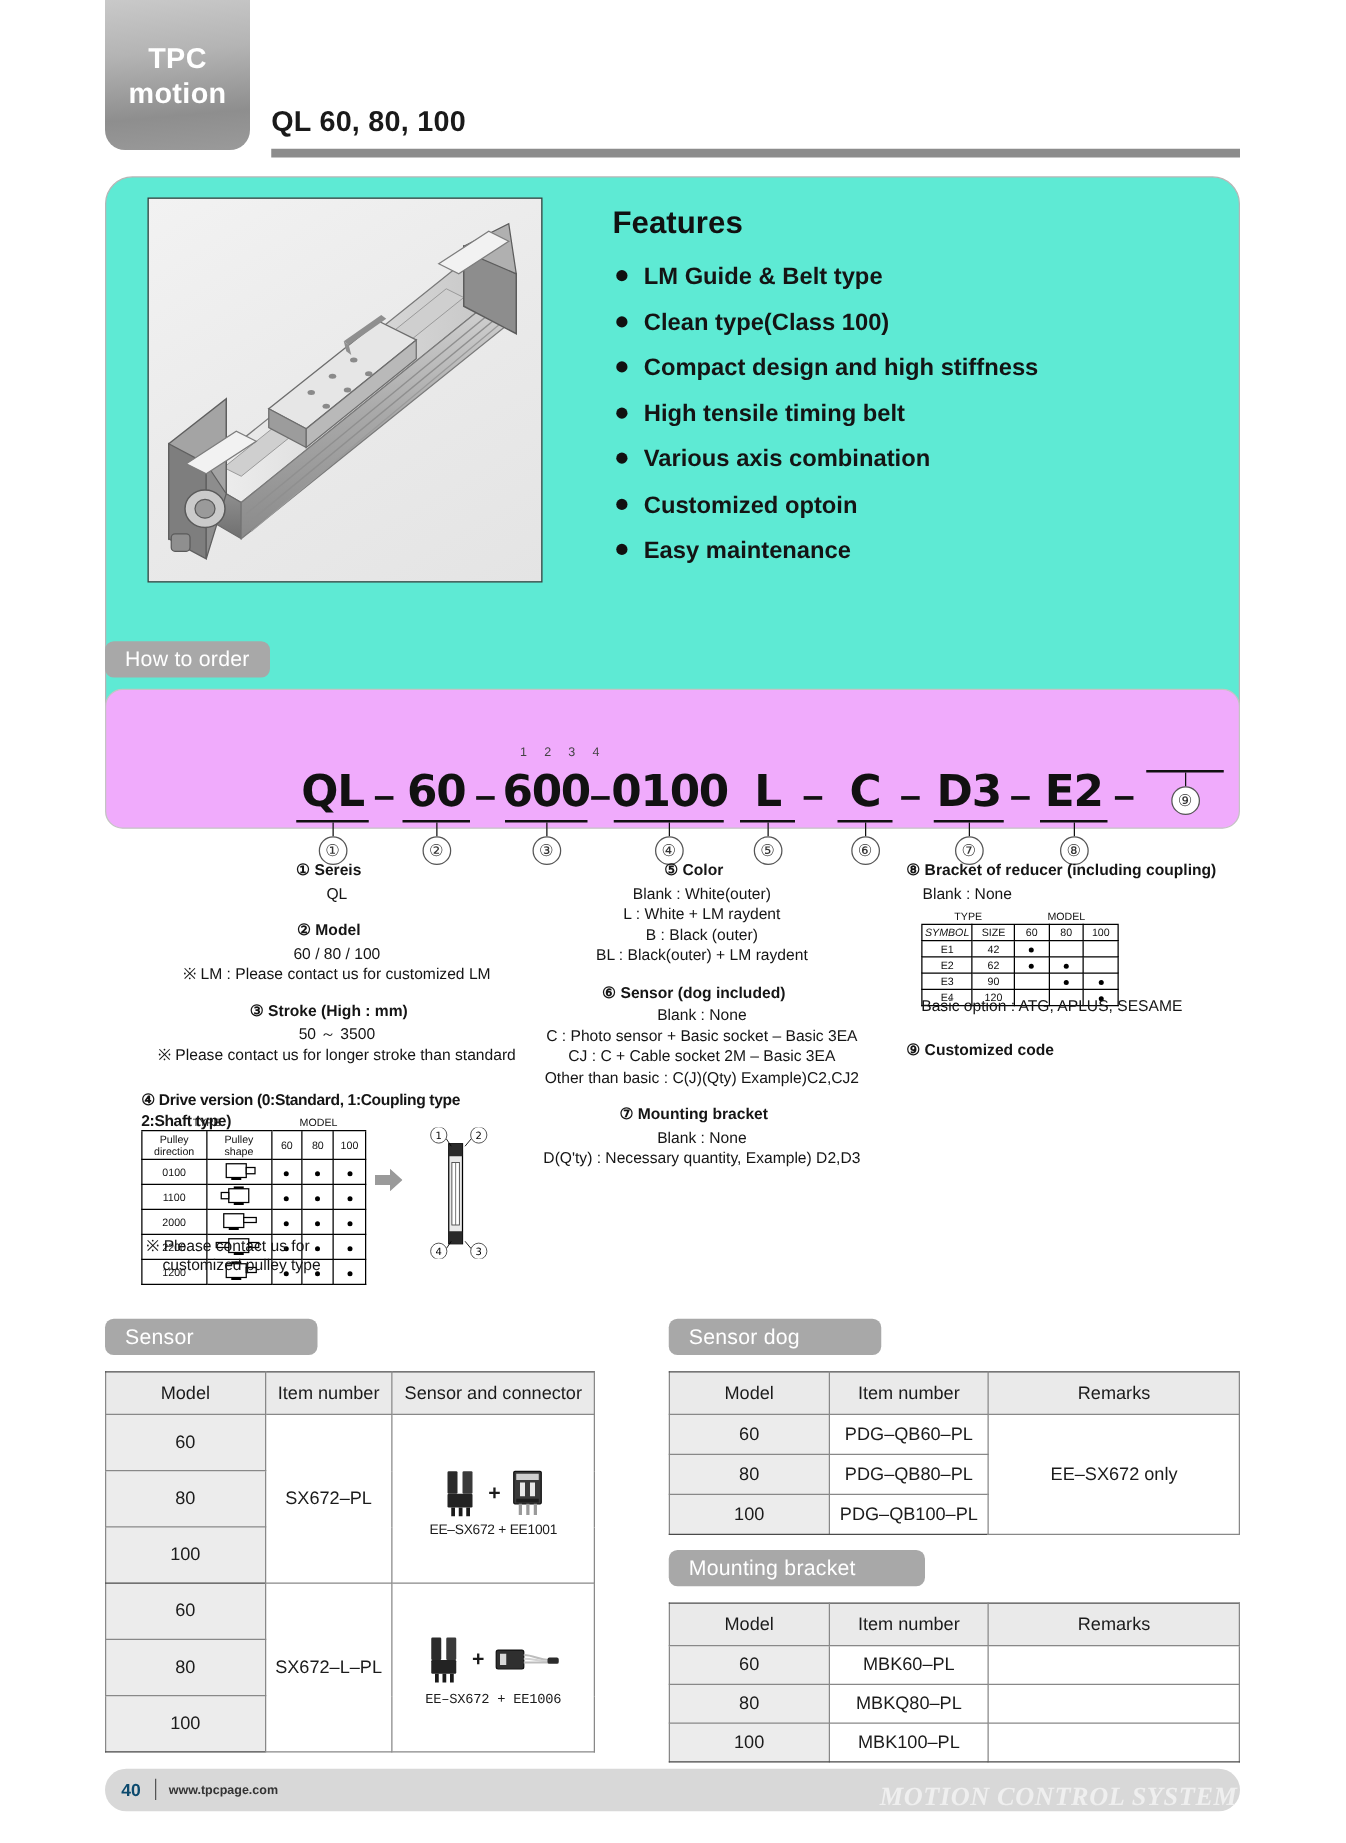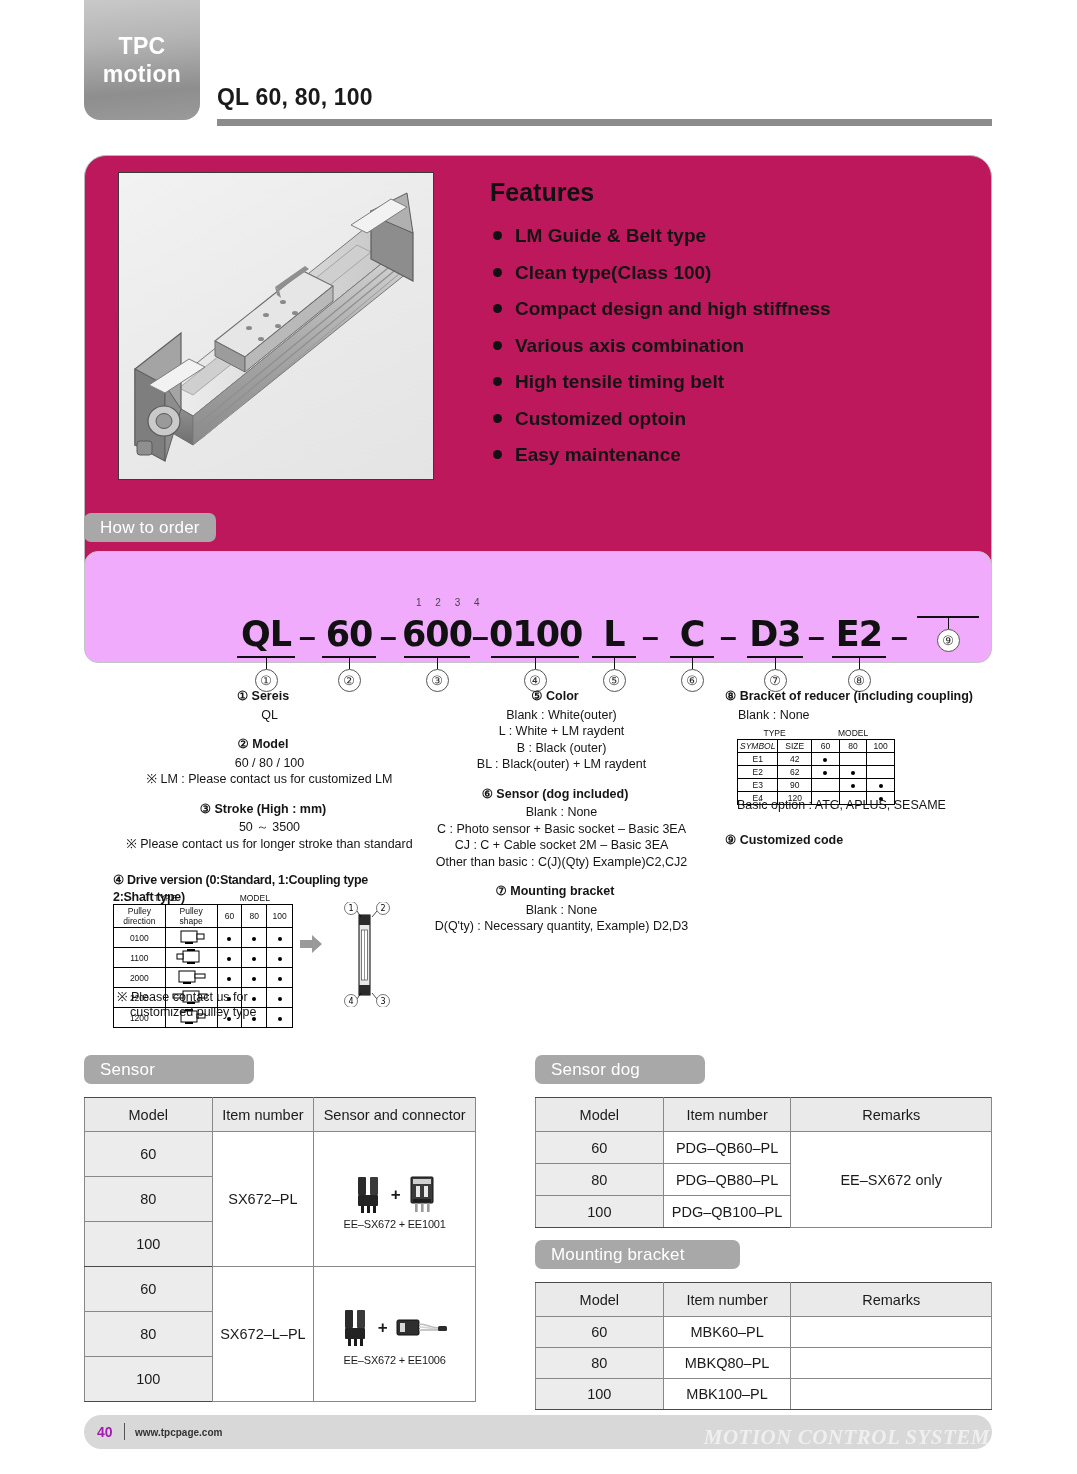--- a/index.html
+++ b/index.html
@@ -22,22 +22,22 @@
   }
   .logo-line { color: #fff; font-size: 23px; font-weight: bold; line-height: 28px; letter-spacing: .3px; }
   .page-title {
     position: absolute; left: 217px; top: 84px;
     font-size: 23px; font-weight: bold; letter-spacing: .2px; color: #1a1a1a;
   }
   .title-rule { position: absolute; left: 217px; top: 119px; width: 775px; height: 7px; background: #8c8c8c; }
 
   
   .feat-panel {
-    position: absolute; left: 84px; top: 155px; width: 908px; height: 448px;
-    border: 1.5px solid #b6b6b6; border-radius: 22px; background: #be185d;
+    position: absolute; left: 84px; top: 141px; width: 908px; height: 448px;
+    border: 1.5px solid #b6b6b6; border-radius: 22px; background: #5eead4;
   }
   .prod-photo {
     position: absolute; left: 33px; top: 16px; width: 316px; height: 308px;
     border: 1.5px solid #3a3a3a;
     background: linear-gradient(150deg, #f2f2f2 0%, #eaeaea 50%, #e4e4e4 100%);
     overflow: hidden;
   }
   .feat-head { position: absolute; left: 405px; top: 22px; font-size: 25px; font-weight: bold; }
   .feat-list { position: absolute; left: 408px; top: 68px; width: 470px; }
   .feat-item { display: flex; align-items: baseline; margin-bottom: 12.5px; font-weight: bold; }
@@ -87,21 +87,21 @@
   .tbl thead th { background: #eaeaea; height: 34px; border-top: 1.6px solid #4a4a4a; }
   .tbl .mdl { background: #ececec; }
   .tbl .last-row td { border-bottom: 1.6px solid #4a4a4a; }
   .cap { font-size: 11px; letter-spacing: -.2px; white-space: nowrap; }
 
   
   .footer {
     position: absolute; left: 84px; top: 1415px; width: 908px; height: 34px;
     background: #d8d8d8; border-radius: 17px;
   }
-  .pg-num { position: absolute; left: 13px; top: 9px; font-size: 14px; font-weight: bold; color: #a21caf; }
+  .pg-num { position: absolute; left: 13px; top: 9px; font-size: 14px; font-weight: bold; color: #0c4a6e; }
   .pg-sep { position: absolute; left: 40px; top: 8px; width: 1px; height: 17px; background: #555; }
   .pg-url { position: absolute; left: 51px; top: 12px; font-size: 10px; font-weight: bold; color: #333; }
   .mcs {
     position: absolute; right: 2px; top: 10px;
     font-family: "Liberation Serif", serif; font-style: italic; font-weight: bold;
     font-size: 21px; color: #efefef; letter-spacing: .5px;
   }
 </style>
 </head>
 <body>
@@ -181,25 +181,25 @@
     <div class="feat-item">
       <span class="feat-dot"></span>
       <span class="feat-text">Clean type(Class 100)</span>
     </div>
     <div class="feat-item">
       <span class="feat-dot"></span>
       <span class="feat-text">Compact design and high stiffness</span>
     </div>
     <div class="feat-item">
       <span class="feat-dot"></span>
-      <span class="feat-text">Various axis combination</span>
+      <span class="feat-text">High tensile timing belt</span>
     </div>
     <div class="feat-item">
       <span class="feat-dot"></span>
-      <span class="feat-text">High tensile timing belt</span>
+      <span class="feat-text">Various axis combination</span>
     </div>
     <div class="feat-item">
       <span class="feat-dot"></span>
       <span class="feat-text">Customized optoin</span>
     </div>
     <div class="feat-item">
       <span class="feat-dot"></span>
       <span class="feat-text">Easy maintenance</span>
     </div>
   </div>
@@ -560,21 +560,21 @@
           <span style="font-size:17px; font-weight:bold;">+</span>
           <svg width="54" height="28" viewBox="0 0 54 28">
             <rect x="2" y="6" width="22" height="15" rx="1.5" fill="#2f2f2f" stroke="#111" stroke-width="1"></rect>
             <rect x="5" y="9" width="5" height="9" fill="#d8d8d8"></rect>
             <path d="M24 10 C32 10, 36 14, 44 14" stroke="#bdbdbd" stroke-width="1.7" fill="none"></path>
             <path d="M24 13 C32 13, 36 15, 44 15" stroke="#d3d3d3" stroke-width="1.7" fill="none"></path>
             <path d="M24 16 C32 16, 36 16, 44 16" stroke="#bdbdbd" stroke-width="1.7" fill="none"></path>
             <rect x="43" y="12" width="9" height="5" rx="1.5" fill="#2b2b2b"></rect>
           </svg>
         </div>
-        <div class="cap" style="margin-top:6px;">EE–SX672 + EE1006</div>
+        <div class="cap" style="margin-top:6px;font-family:Liberation Mono, monospace;">EE–SX672 + EE1006</div>
       </td>
     </tr>
     <tr>
       <td class="mdl" style="height:45px;">80</td>
     </tr>
     <tr class="last-row">
       <td class="mdl" style="height:45px;">100</td>
     </tr>
   </tbody>
 </table>

